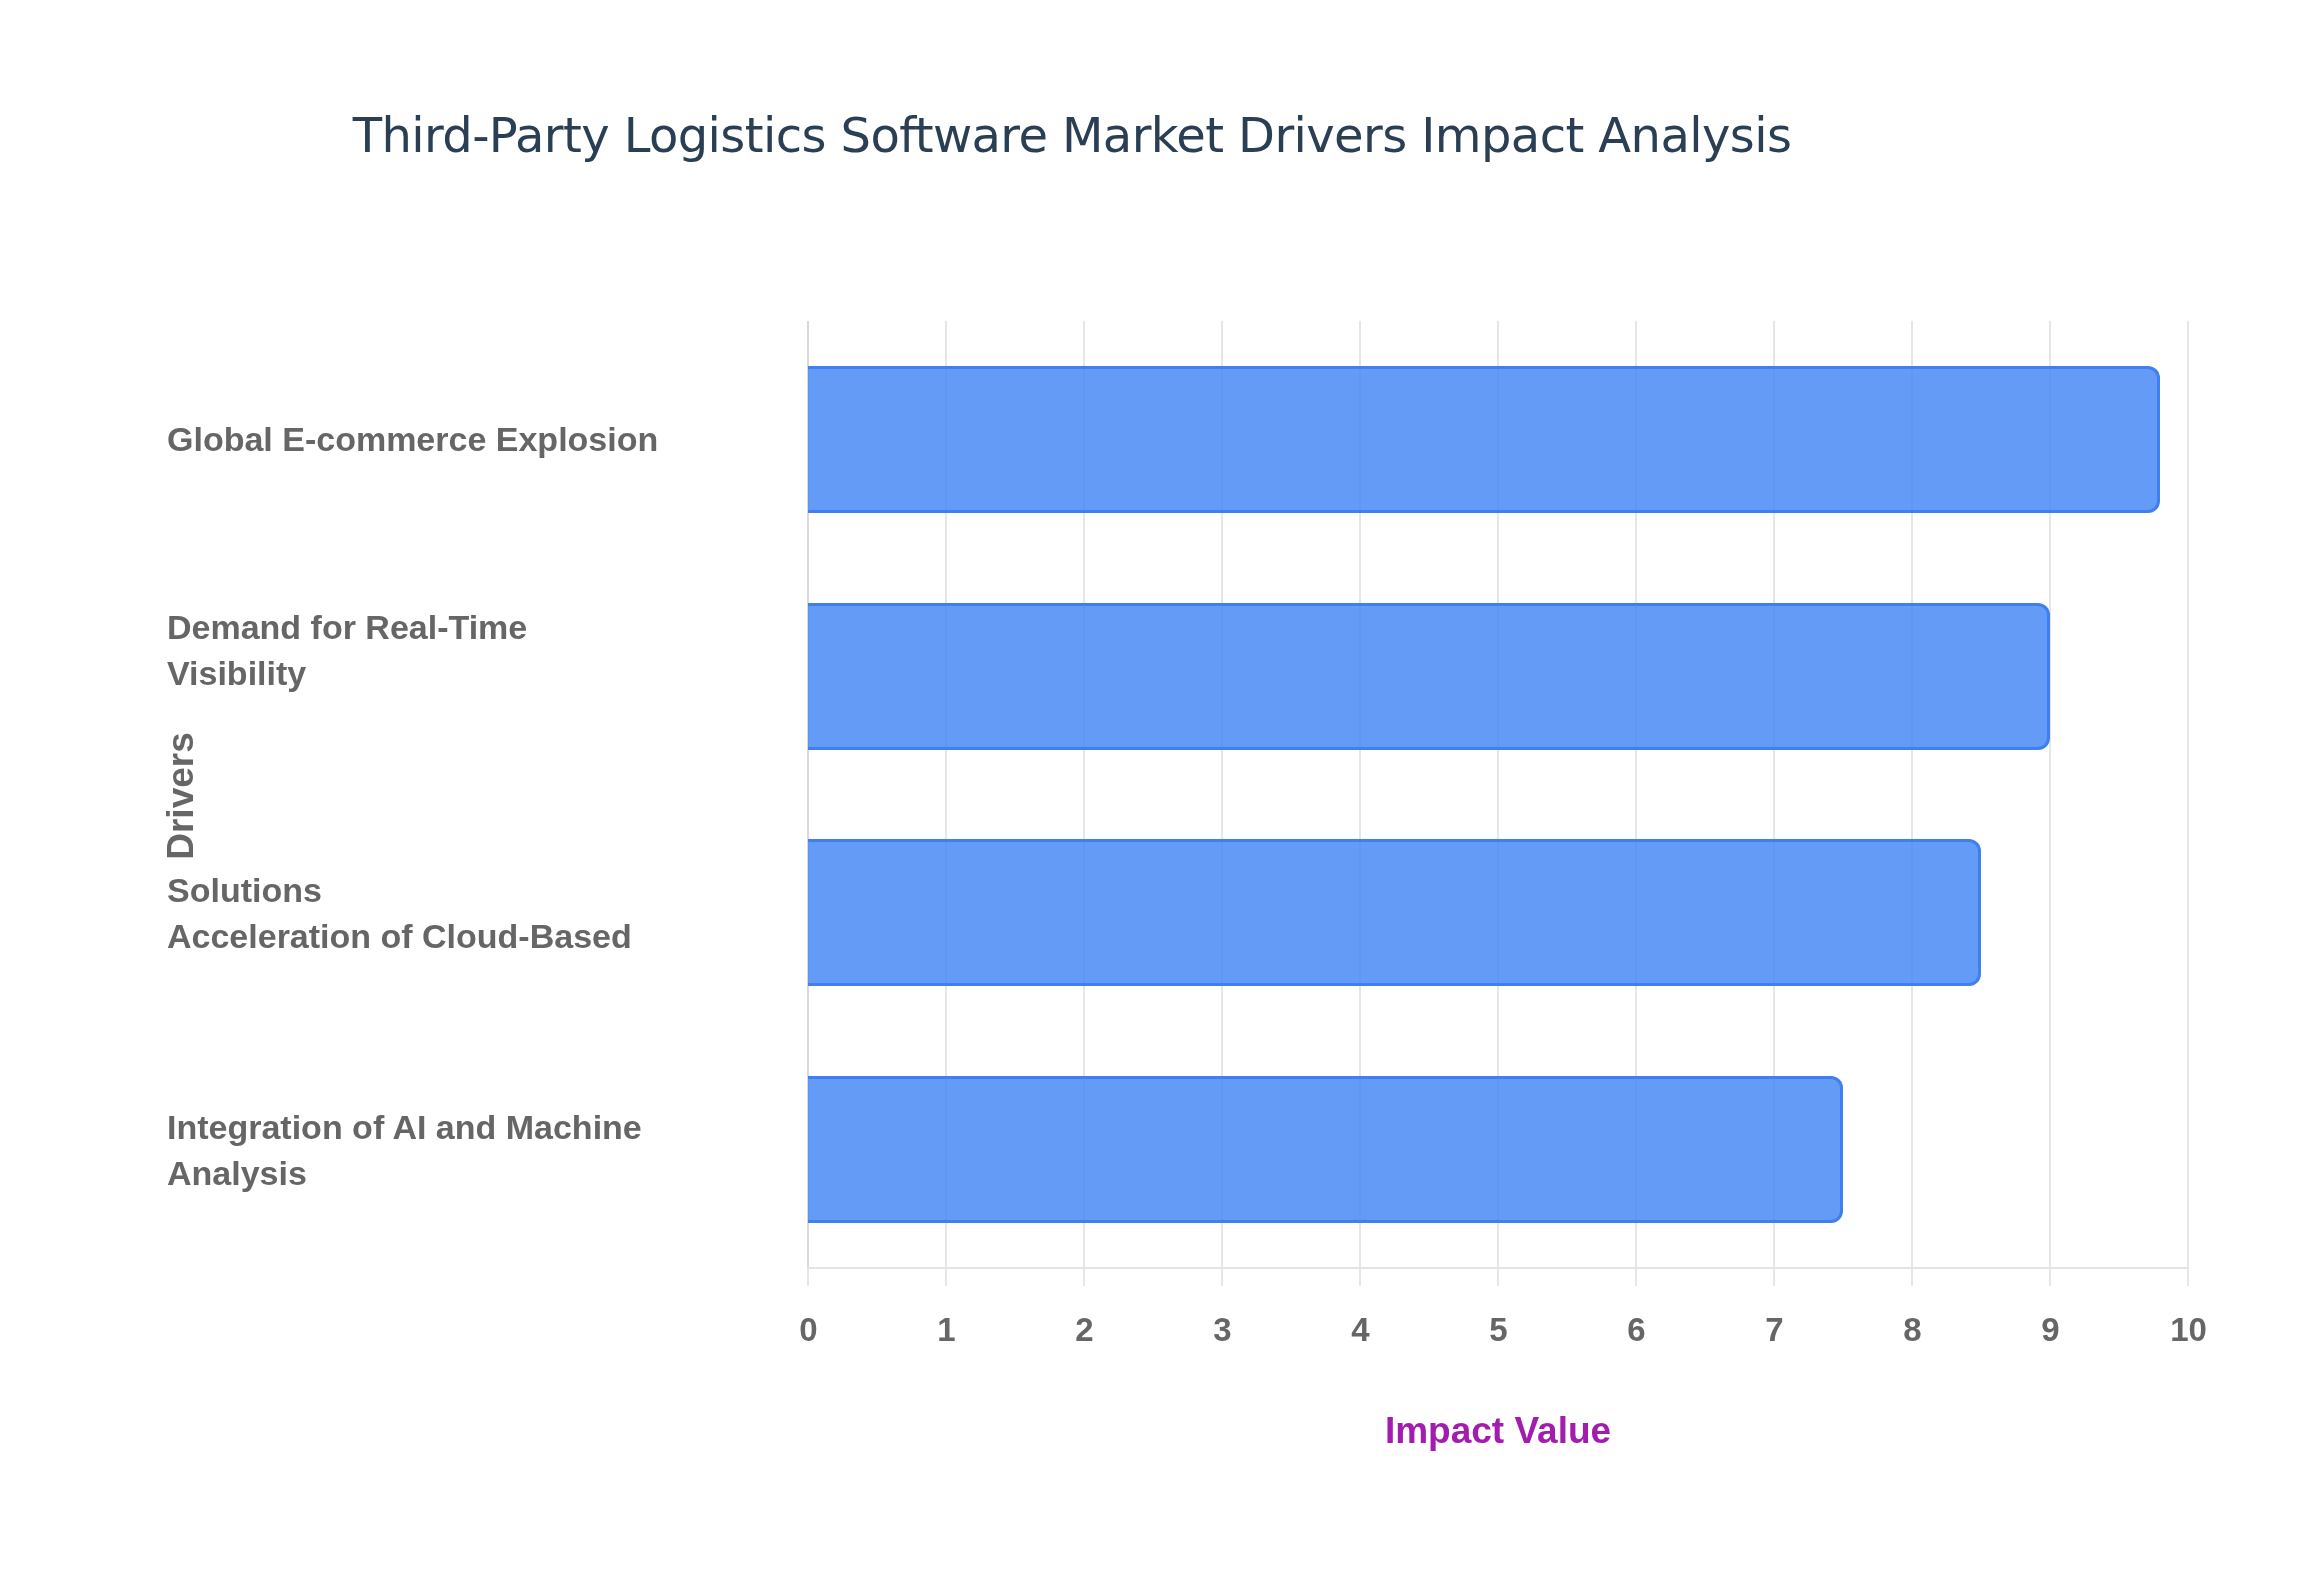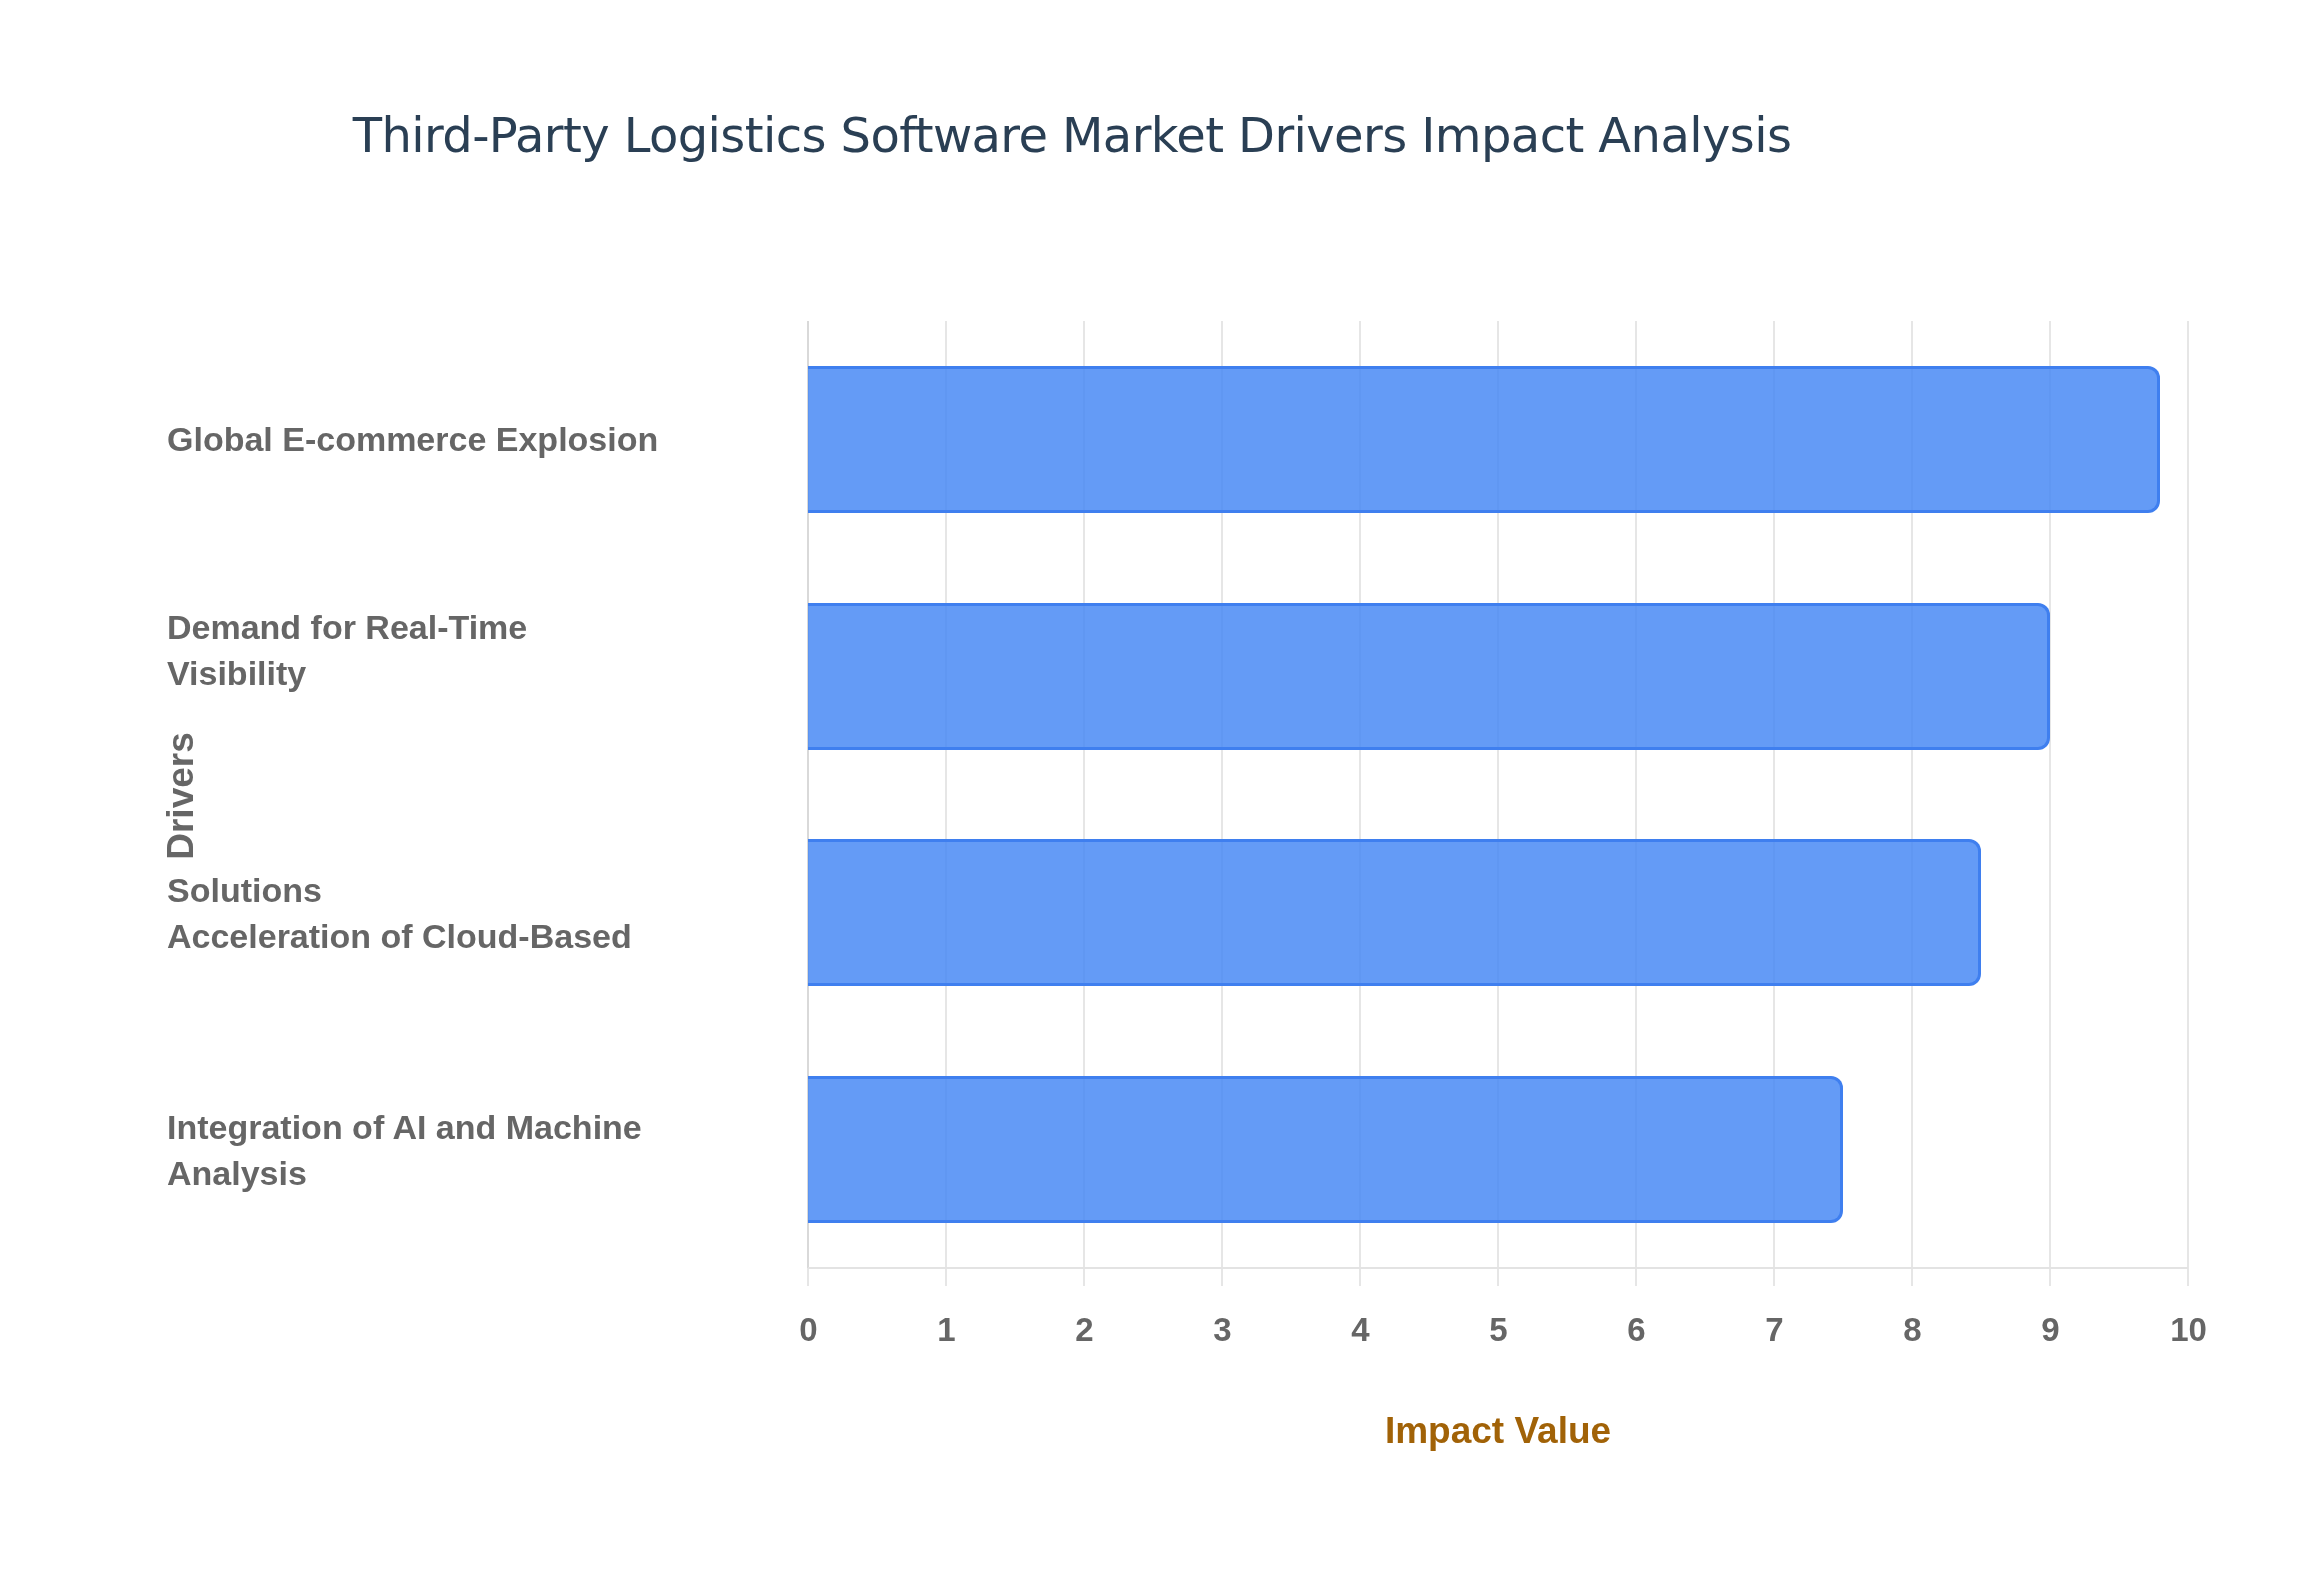--- a/index.html
+++ b/index.html
@@ -5,21 +5,21 @@
   html, body { margin:0; padding:0; background:#ffffff; }
   body { width:2319px; height:1594px; position:relative; overflow:hidden; font-family:"Liberation Sans", sans-serif; }
   .title { position:absolute; left:0; width:2144px; top:107px; text-align:center; font-family:"DejaVu Sans", sans-serif; font-size:48px; color:#2a3f54; letter-spacing:-0.6px; }
   .plot { position:absolute; left:808px; top:321px; width:1380px; height:947px; }
   .grid { position:absolute; top:0; width:1.8px; height:965px; background:#e6e6e6; margin-left:-0.6px; }
   .axis-x { position:absolute; left:0; top:946px; width:1380px; height:2.4px; background:#e3e3e3; }
   .axis-y { position:absolute; left:-0.6px; top:0; width:1.8px; height:947px; background:#d9d9d9; }
   .bar { position:absolute; left:0; height:147px; background:rgba(66,133,244,0.82); border:3px solid #3f7fef; border-left:none; border-radius:0 12px 12px 0; box-sizing:border-box; }
   .tick { position:absolute; top:990px; width:97px; margin-left:-48px; text-align:center; font-size:33px; font-weight:bold; color:#666666; }
   .cat { position:absolute; right:1548px; width:604px; font-size:34px; font-weight:bold; color:#666666; line-height:46px; }
-  .xtitle { position:absolute; left:808px; width:1380px; top:1410px; text-align:center; font-size:37px; font-weight:bold; color:#a16207; }
+  .xtitle { position:absolute; left:808px; width:1380px; top:1410px; text-align:center; font-size:37px; font-weight:bold; color:#a21caf; }
   .ytitle { position:absolute; left:181px; top:796px; transform:translate(-50%,-50%) rotate(-90deg); font-size:37px; font-weight:bold; color:#666666; white-space:nowrap; }
 </style>
 </head>
 <body>
 
 <div class="title">Third-Party Logistics Software Market Drivers Impact Analysis</div>
 
 <div class="ytitle">Drivers</div>
 
 <div class="plot" id="plot">

